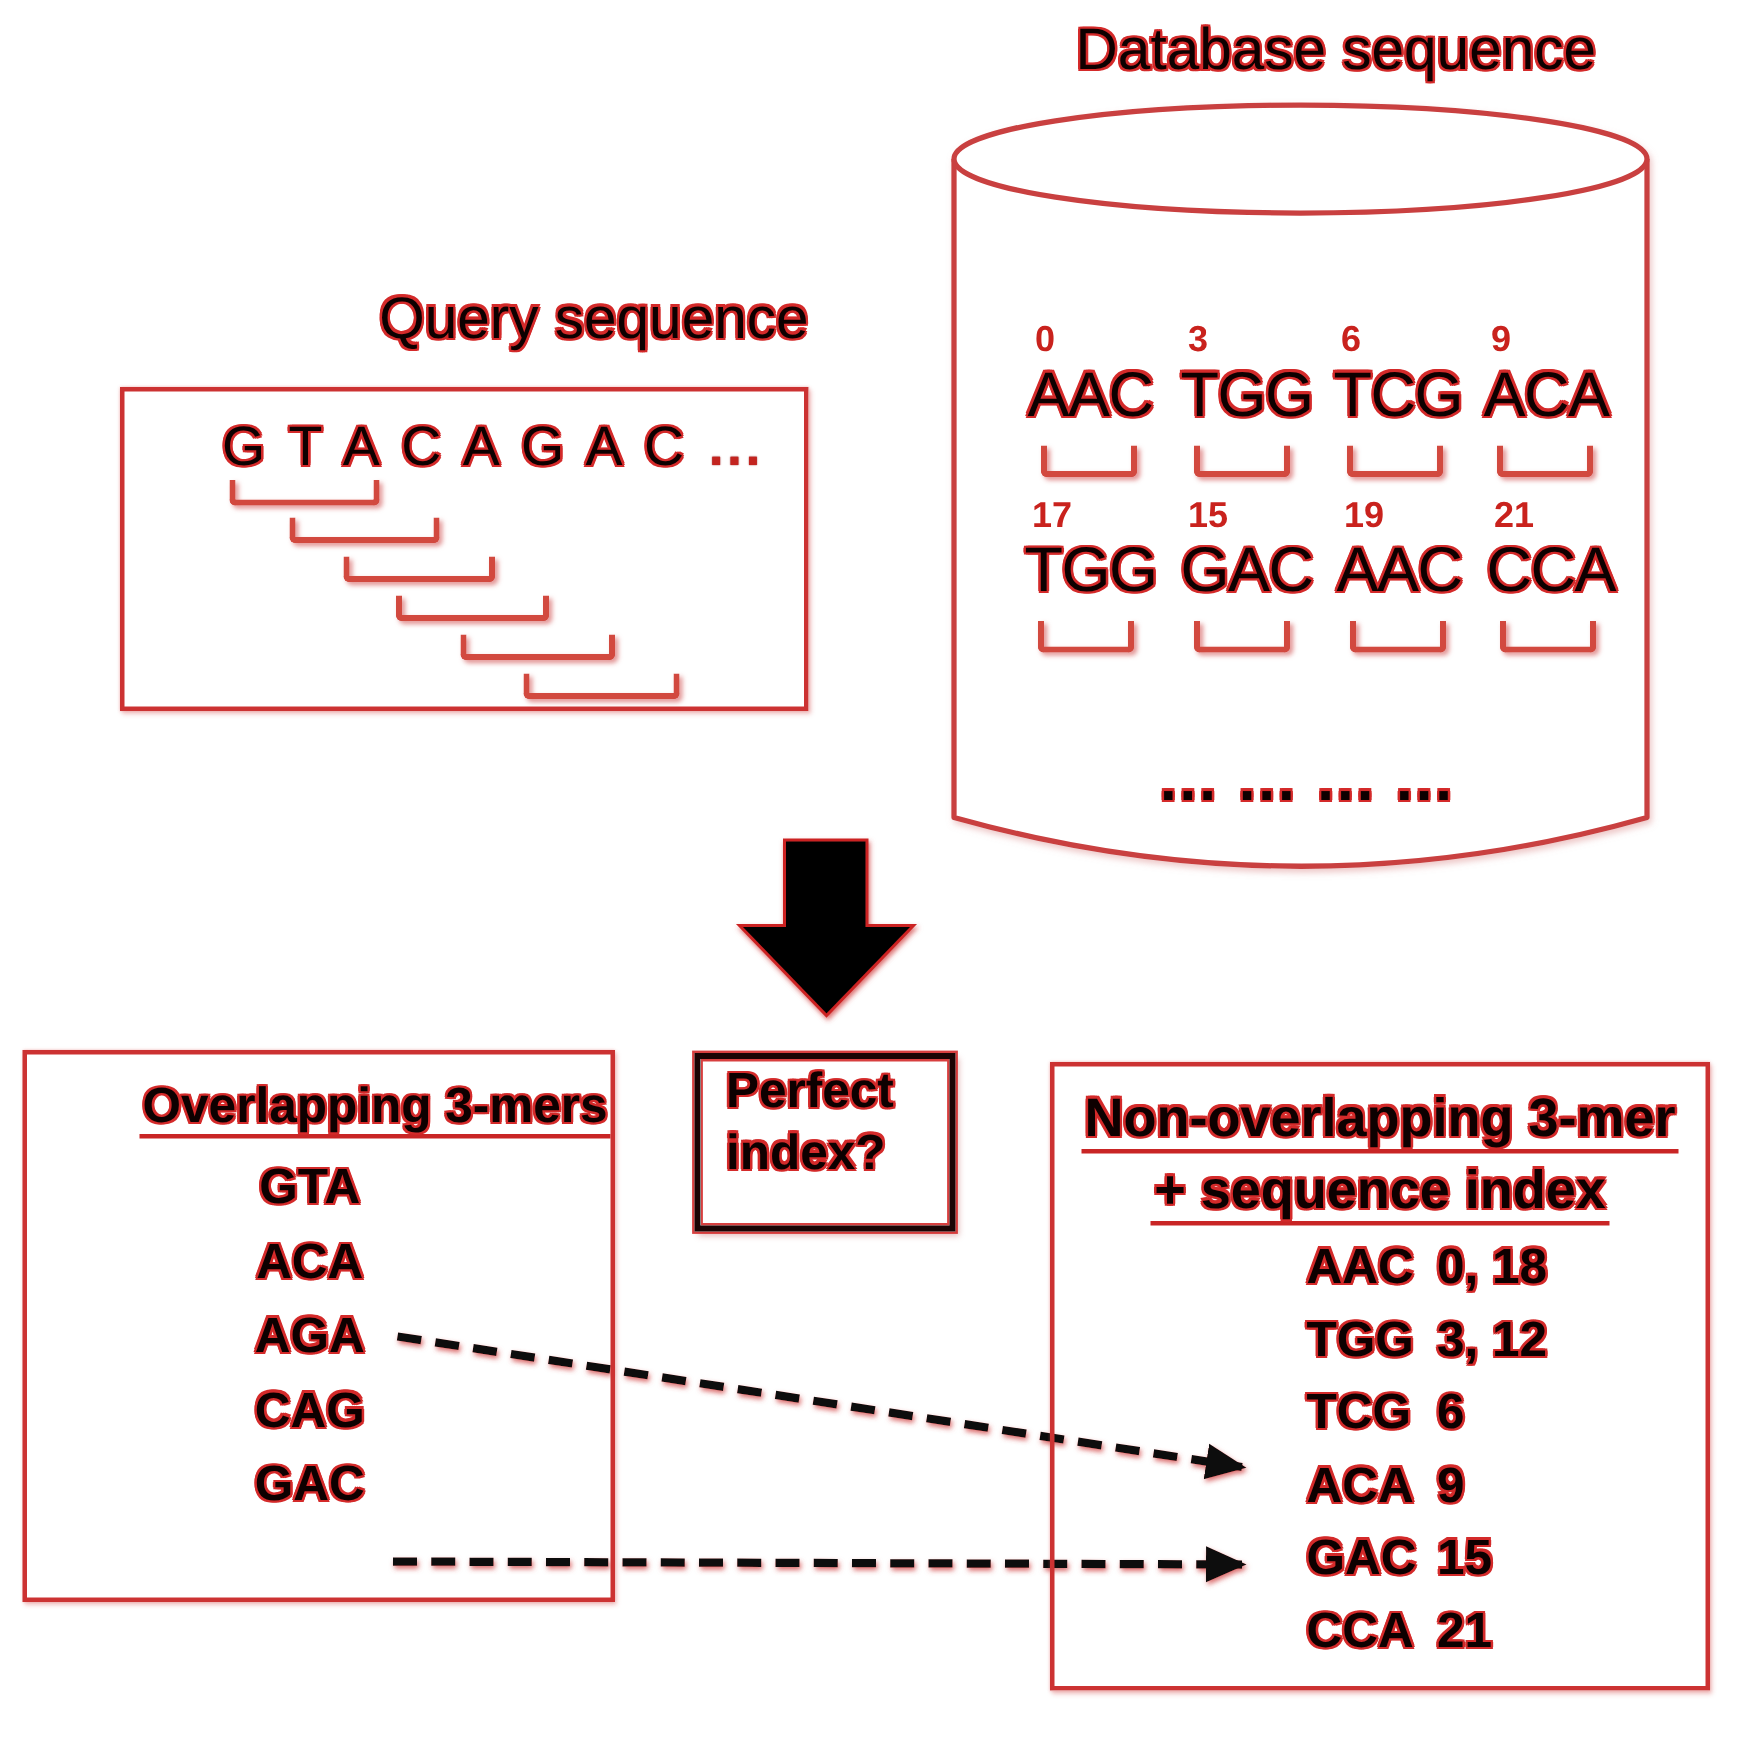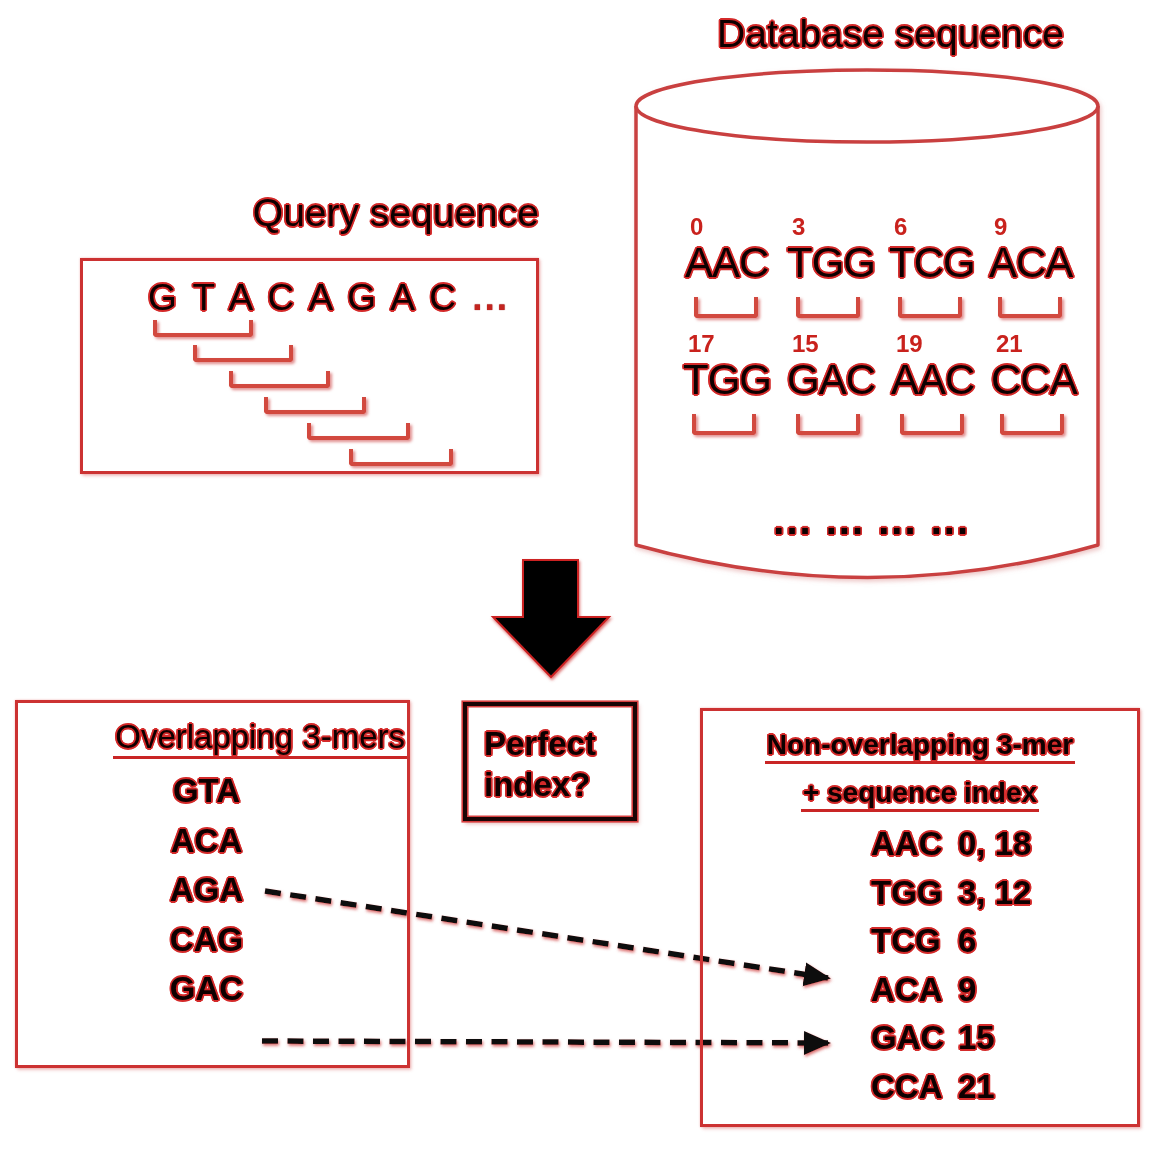--- a/index.html
+++ b/index.html
@@ -47,31 +47,31 @@
     border-bottom-left-radius:4px;border-bottom-right-radius:4px;
     filter:drop-shadow(2px 2.5px 1.8px rgba(216,110,110,.8));}
   .db-dots{font-size:40px;font-weight:700;letter-spacing:2px;line-height:1;white-space:nowrap;}
 
   .match-box{
     position:absolute;left:463px;top:702px;width:174px;height:119px;box-sizing:border-box;
     border:4px solid #1a0404;background:#fff;
     box-shadow:0 0 0 1.6px rgba(211,42,42,.9), inset 0 0 0 1.6px rgba(211,42,42,.9),
                2px 3px 4px rgba(190,90,90,.4);
   }
-  .match-text{padding:17px 0 0 17px;font-size:33px;font-weight:700;line-height:41px;}
-
-  .box-title{font-size:33px;font-weight:400;line-height:1.2;}
+  .match-text{padding:0 0 0 17px;font-size:33px;font-weight:700;line-height:41px;}
+
+  .box-title{font-size:33px;font-weight:700;line-height:1.2;}
   .u{border-bottom:3px solid #c92525;padding:0 2px 1px 2px;}
 
   .lb-items{position:absolute;left:0;right:12px;top:63px;text-align:center;
     font-size:33px;font-weight:700;line-height:49.6px;}
   .lb-items div{height:49.6px;}
 
   .rb-title{position:absolute;left:0;right:0;top:10px;text-align:center;
-    font-size:28px;font-weight:700;line-height:48px;}
+    font-size:36px;font-weight:700;line-height:48px;}
   .rb-entries{position:absolute;left:0;top:114px;width:100%;font-size:33px;font-weight:700;}
   .rb-row{position:relative;height:48.6px;}
   .rb-kmer{position:absolute;left:168px;top:0;white-space:nowrap;}
   .rb-pos{position:absolute;left:255px;top:0;white-space:nowrap;}
 
   svg{position:absolute;left:0;top:0;}
 </style>
 </head>
 <body>
 

